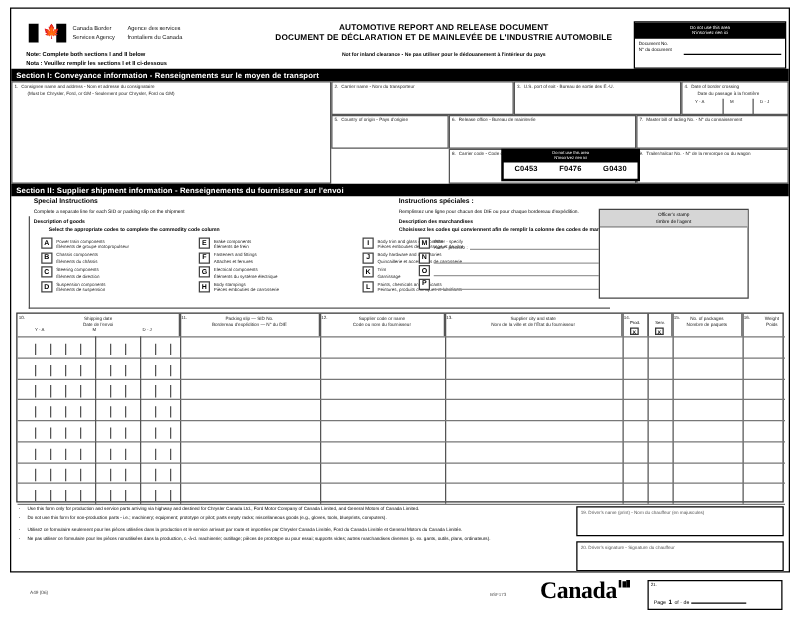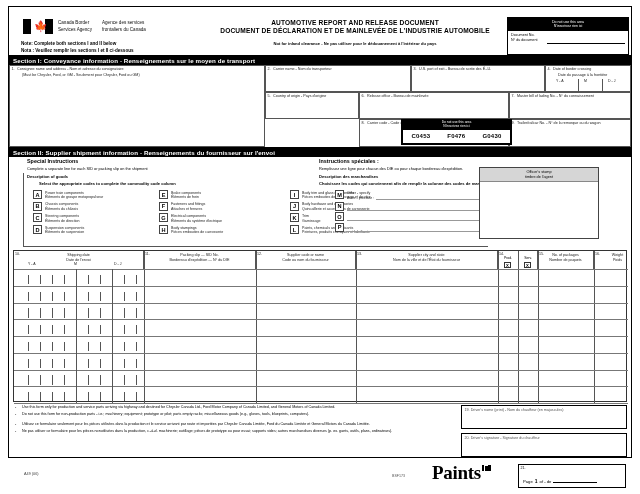--- a/index.html
+++ b/index.html
@@ -573,21 +573,21 @@
         <span>Driver's signature - Signature du chauffeur</span>
       </div>
     </div>
 
   </div>
 
   <div class="footer">
     <div class="a49">A49 (06)</div>
     <div class="bsf">BSF173</div>
     <div class="canada">
-      <span>Paints</span><span class="fl"><i></i><i></i><u></u></span>
+      <span>Canada</span><span class="fl"><i></i><i></i><u></u></span>
     </div>
     <div class="pagebox">
       <span class="n">21.</span>
       <div class="r">
         <span>Page</span>
         <b>1</b>
         <span>of - de</span>
         <span class="ul"></span>
       </div>
     </div>

